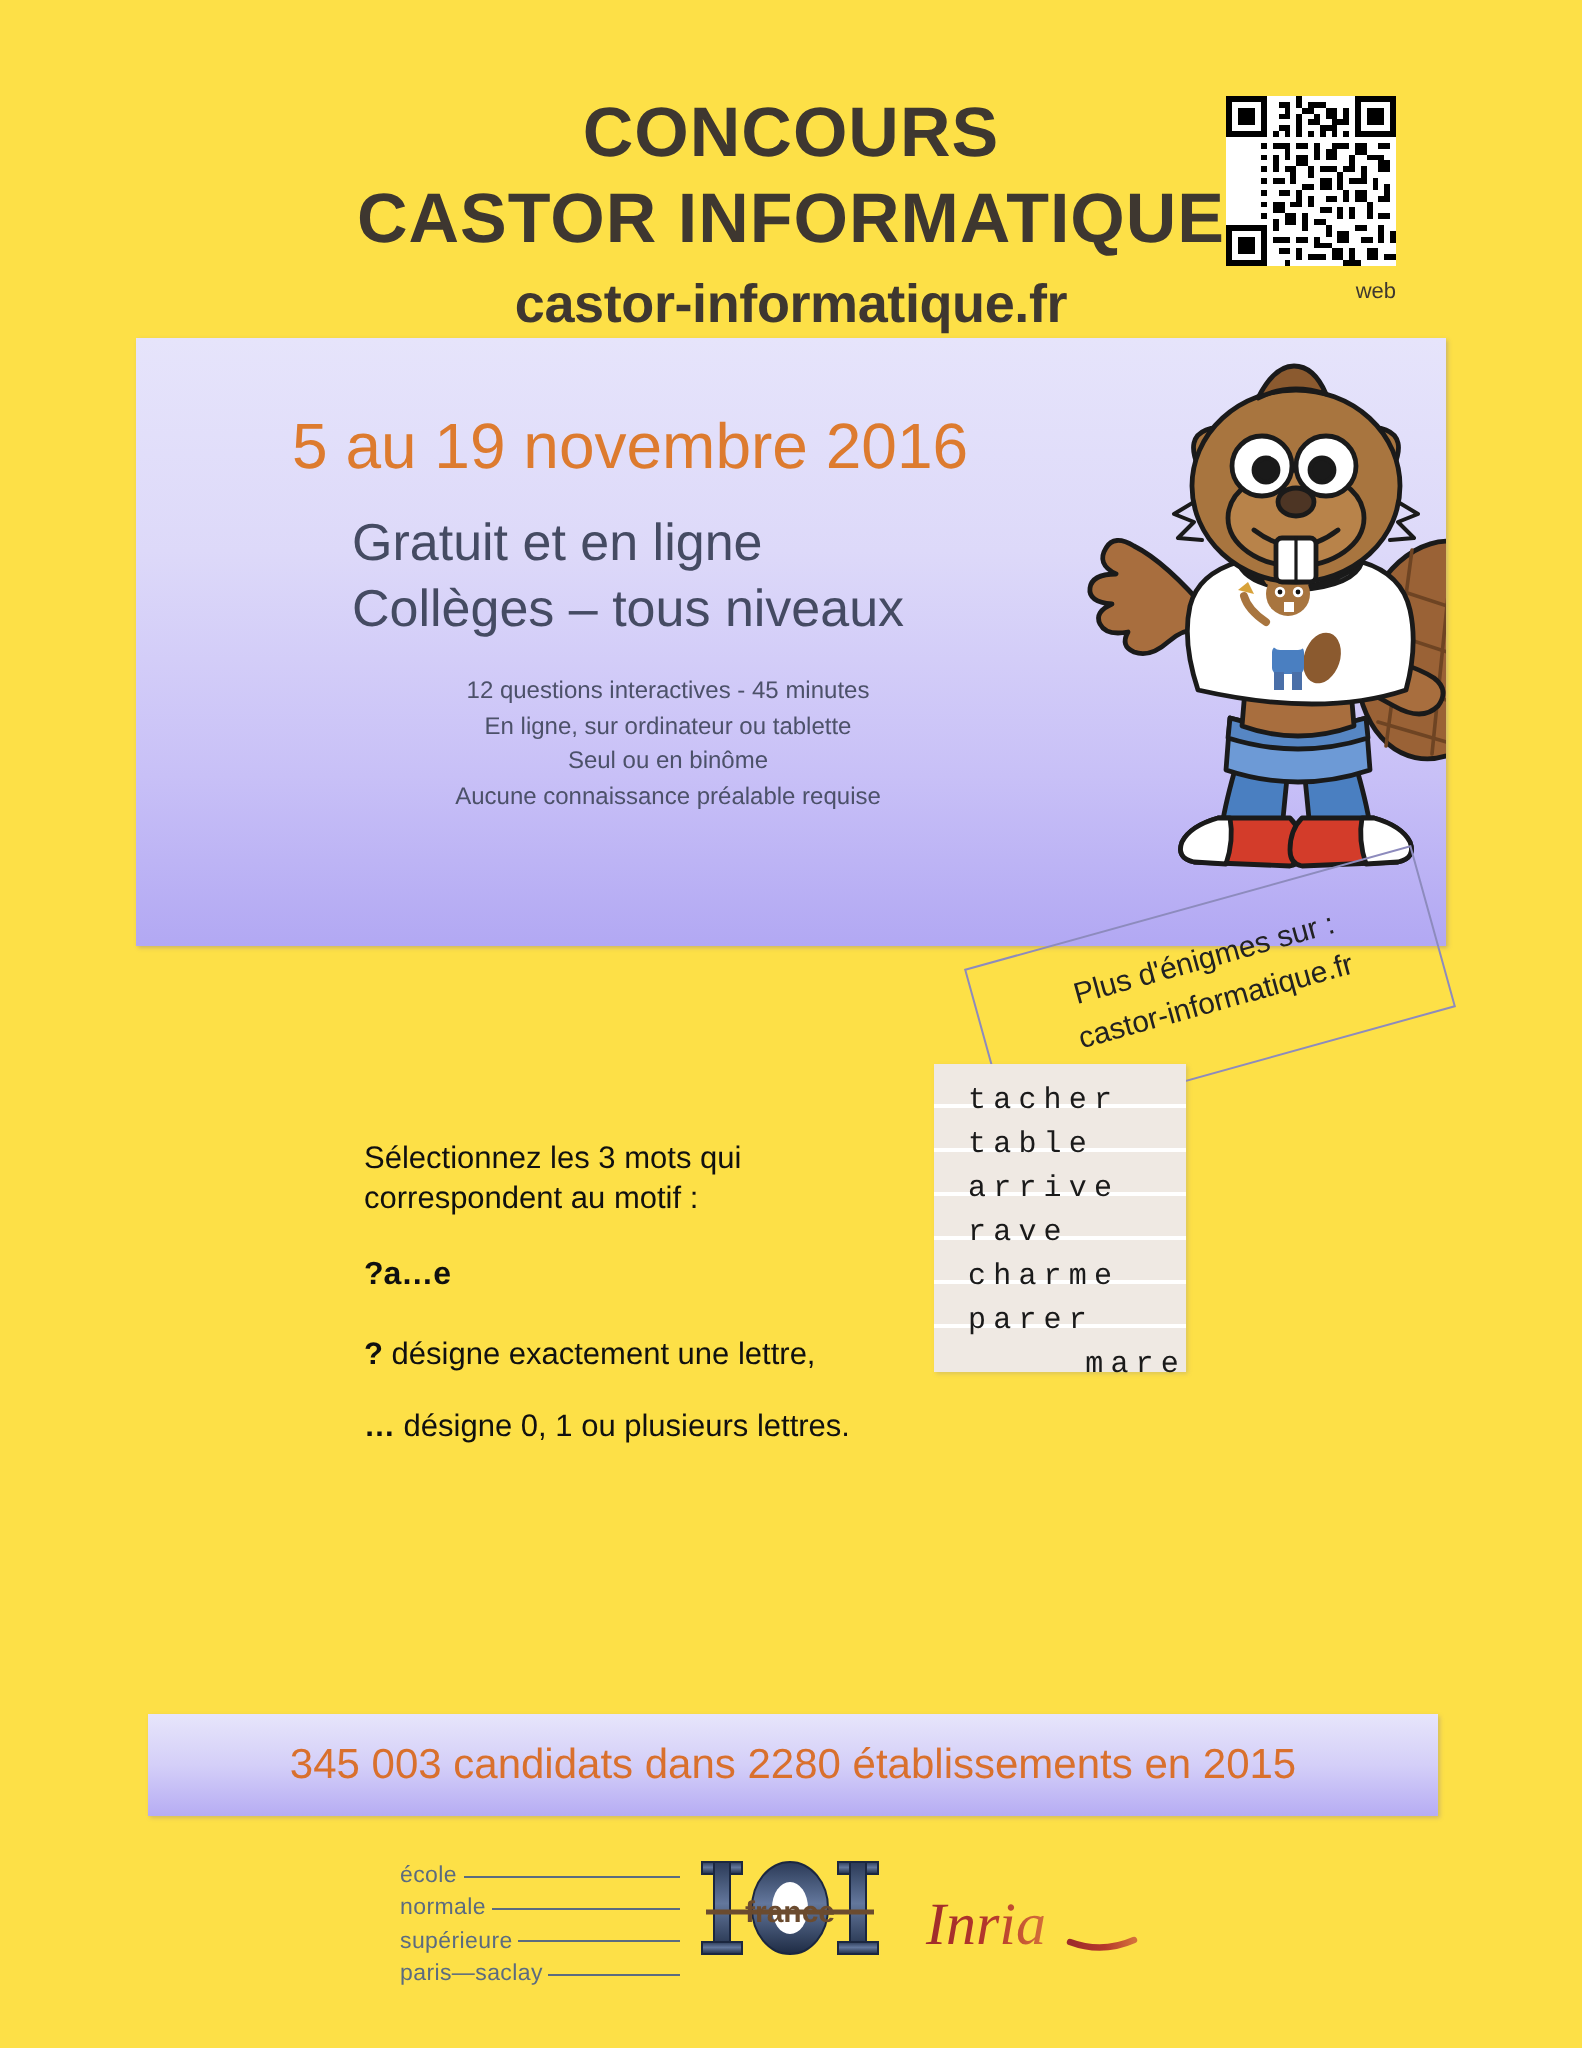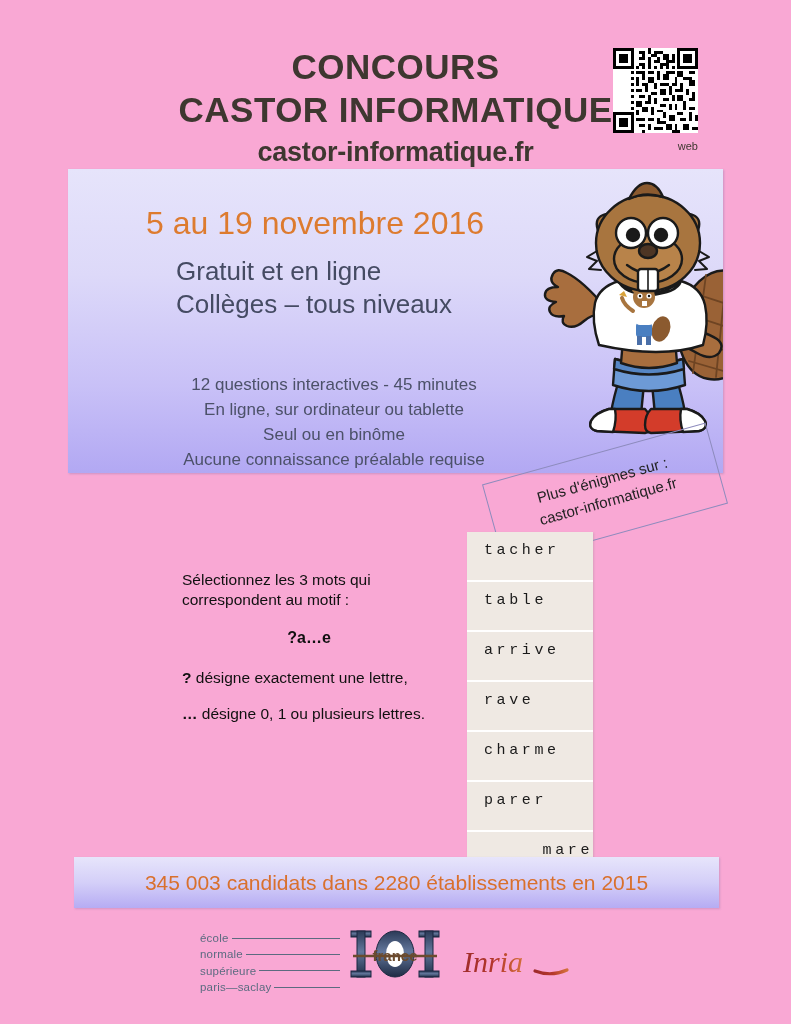--- a/index.html
+++ b/index.html
@@ -12,21 +12,21 @@
     height: 1024px;
     position: relative;
     overflow: hidden;
     font-family: "Liberation Sans", sans-serif;
     color: #3e3730;
   }
 
   .poster {
     position: absolute;
     inset: 0;
-    background: #f9a8d4;
+    background: #fde047;
   }
 
   
   .header {
     position: absolute;
     left: 0;
     top: 46px;
     width: 791px;
     text-align: center;
   }
@@ -97,24 +97,23 @@
     line-height: 1.26;
     white-space: nowrap;
   }
   .banner-sub {
     position: absolute;
     left: 56px;
     top: 168px;
     width: 420px;
     text-align: center;
     color: #4c5169;
-    font-size: 17px;
+    font-size: 12px;
     line-height: 1.47;
     white-space: nowrap;
-    margin-top: 36px;
   }
 
   
   .beaver {
     position: absolute;
     left: 455px;
     top: 8px;
     width: 250px;
     height: 260px;
   }
@@ -147,39 +146,39 @@
     position: absolute;
     left: 182px;
     top: 570px;
     width: 276px;
     color: #101010;
     font-size: 15.5px;
     line-height: 1.28;
   }
   .instr-block { margin-bottom: 16px; }
   .pattern {
-    text-align: center;
+    text-align: left;
     font-weight: bold;
     font-size: 16px;
     margin: 18px 0 20px 0;
     padding-right: 22px;
   }
   .instr-strong { font-weight: bold; }
 
   
   .wordlist {
     position: absolute;
     left: 467px;
     top: 532px;
     width: 126px;
     background: #efe9e3;
     box-shadow: 1px 1px 2px rgba(150,140,135,0.3);
   }
   .word-row {
-    height: 50px;
+    height: 22px;
     line-height: 38px;
     border-bottom: 2px solid #ffffff;
     padding-left: 17px;
     font-family: "Liberation Mono", monospace;
     font-size: 15px;
     letter-spacing: 3.6px;
     color: #1a1a1a;
     box-sizing: border-box;
   }
   .word-row:last-child { border-bottom: none; text-align: right; }

